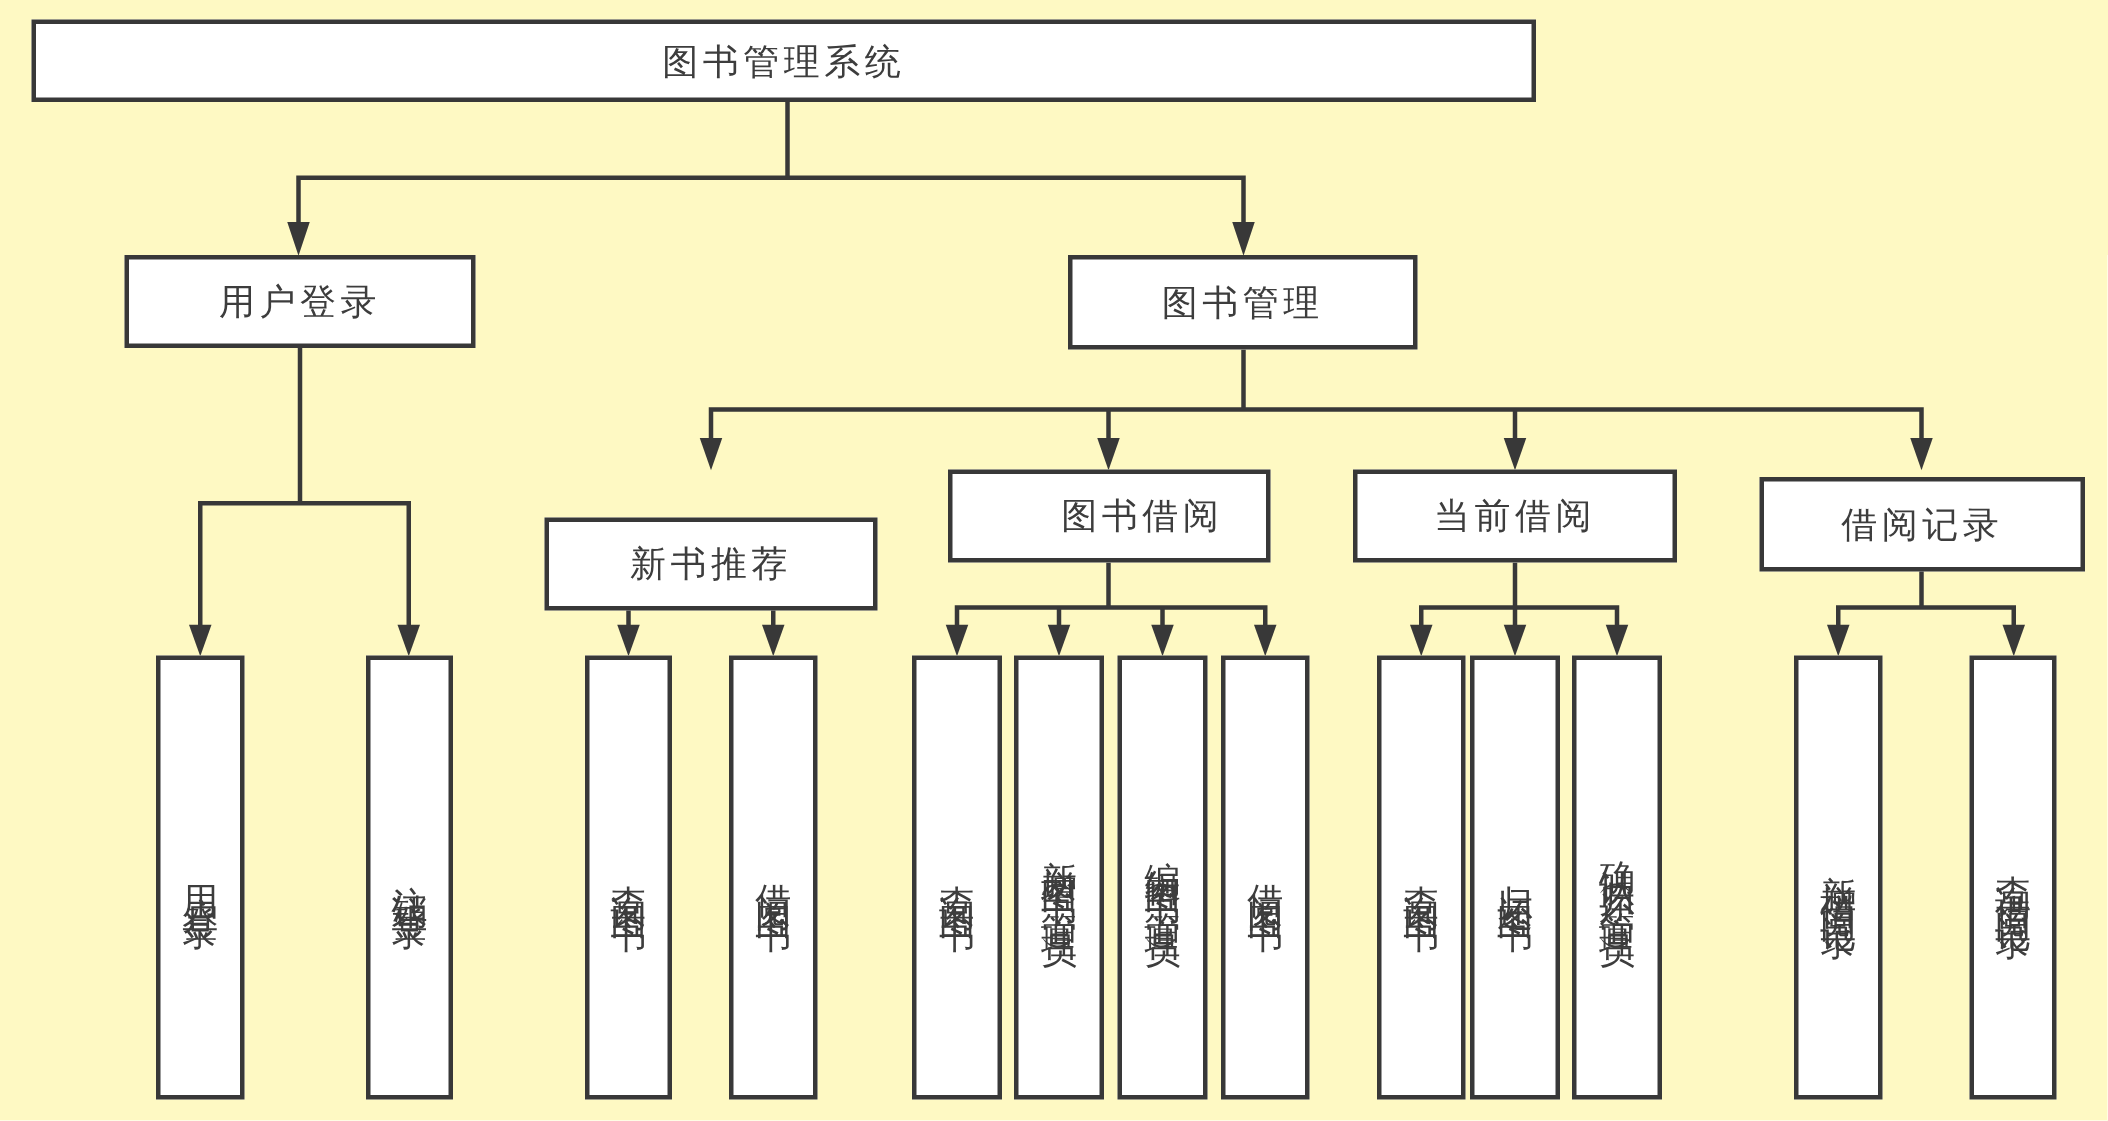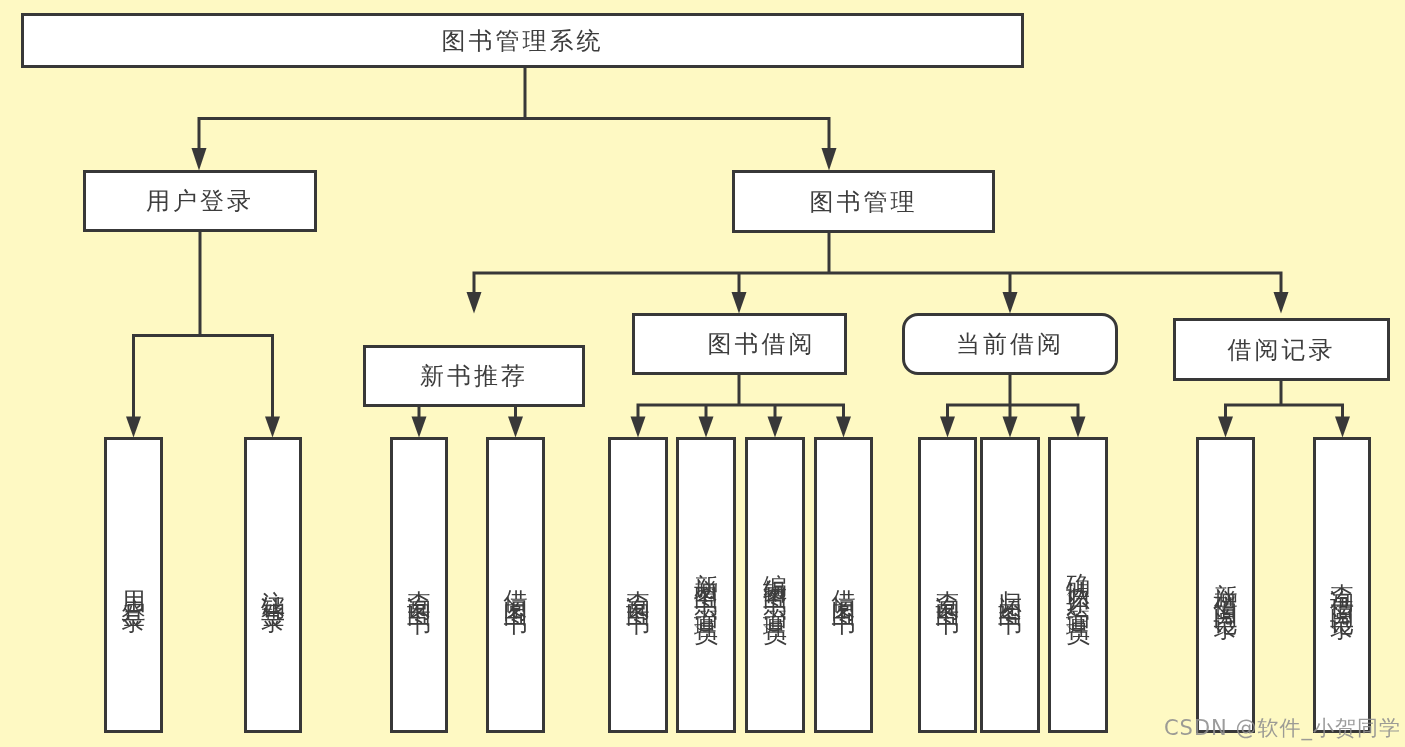--- a/index.html
+++ b/index.html
@@ -25,24 +25,24 @@
   }
   .node.leaf{top:437px;height:296px;font-size:24px;}
   .vtext{
     writing-mode:vertical-rl;
     letter-spacing:7px;
     line-height:1;
   }
   
   #n-root   {left:21px;  top:13px;  width:1003px; height:55px;}
   #n-login  {left:83px;  top:170px; width:234px;  height:62px;}
-  #n-mgmt   {left:732px; top:170px; width:263px;  height:63px;}
+  #n-mgmt   {left:712px; top:170px; width:233px;  height:63px;}
   #n-newbook{left:363px; top:313px; width:222px;  height:62px;margin-top:32px;}
   #n-borrow {left:632px; top:313px; width:215px;  height:62px;padding-left:44px;}
-  #n-current{left:902px; top:313px; width:216px;  height:62px;border-radius:16px;}
+  #n-current{left:902px; top:313px; width:216px;  height:62px;}
   #n-records{left:1173px;top:318px; width:217px;  height:63px;}
   #l1 {left:104px; width:59px;}
   #l2 {left:244px; width:58px;}
   #l3 {left:390px; width:58px;}
   #l4 {left:486px; width:59px;}
   #l5 {left:608px; width:60px;}
   #l6 {left:676px; width:60px;}
   #l7 {left:745px; width:60px;}
   #l8 {left:814px; width:59px;}
   #l9 {left:918px; width:59px;}
@@ -180,14 +180,13 @@
     <span class="vtext">确认归还（管理员）</span>
   </div>
 
   <div class="node leaf" id="l12">
     <span class="vtext">新增借阅记录</span>
   </div>
   <div class="node leaf" id="l13">
     <span class="vtext">查询借阅记录</span>
   </div>
 
-  <div class="watermark">CSDN @软件_小贺同学</div>
 </div>
 
 </body></html>

